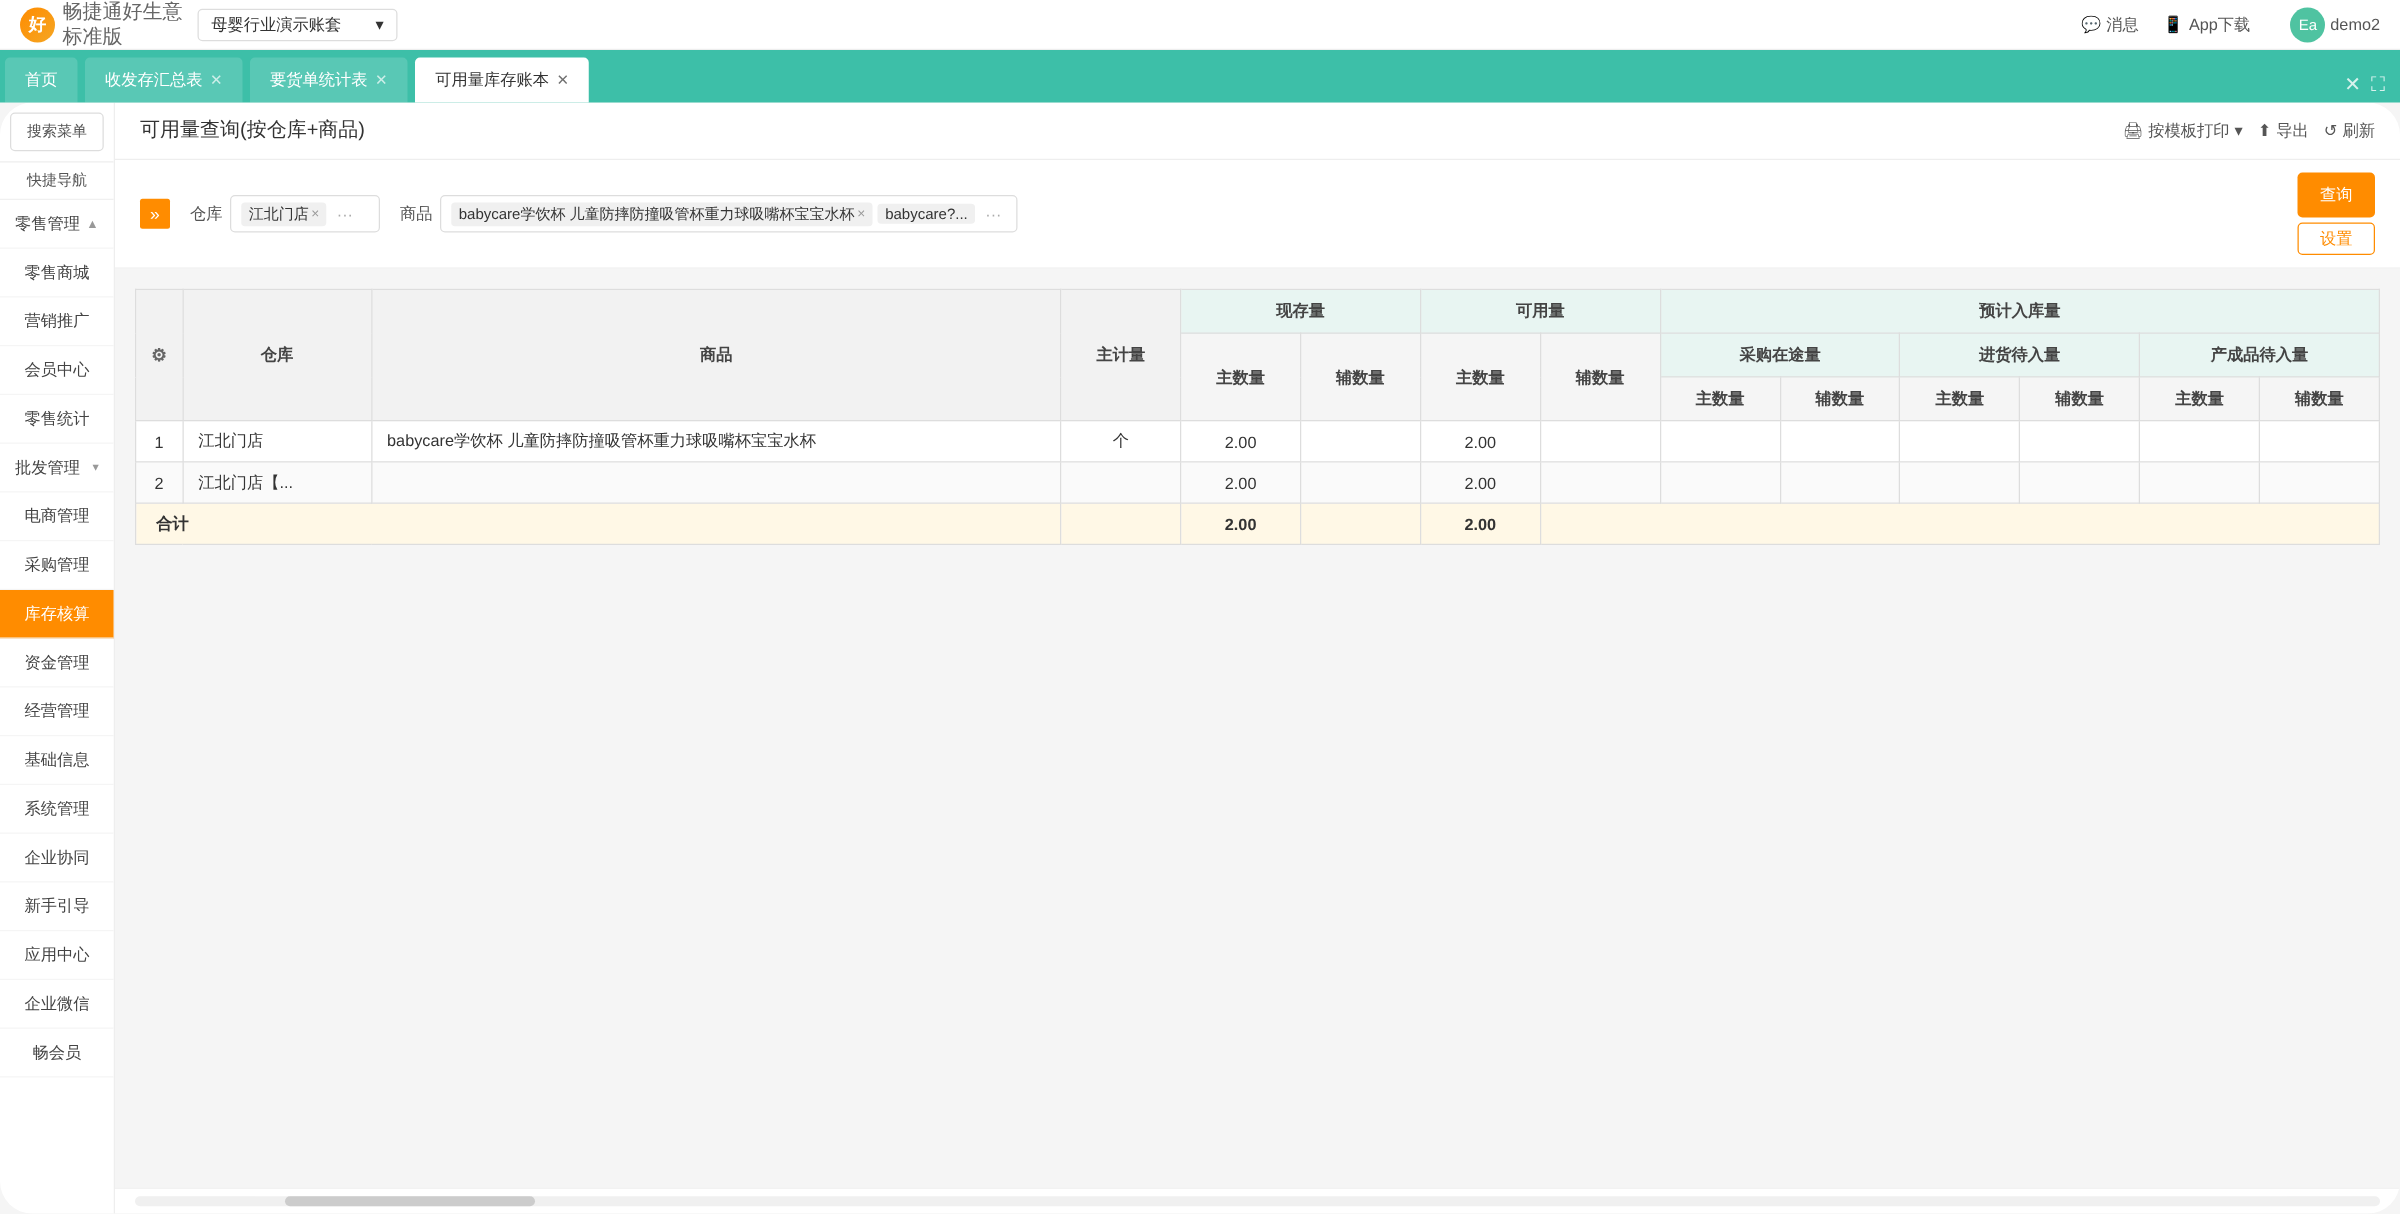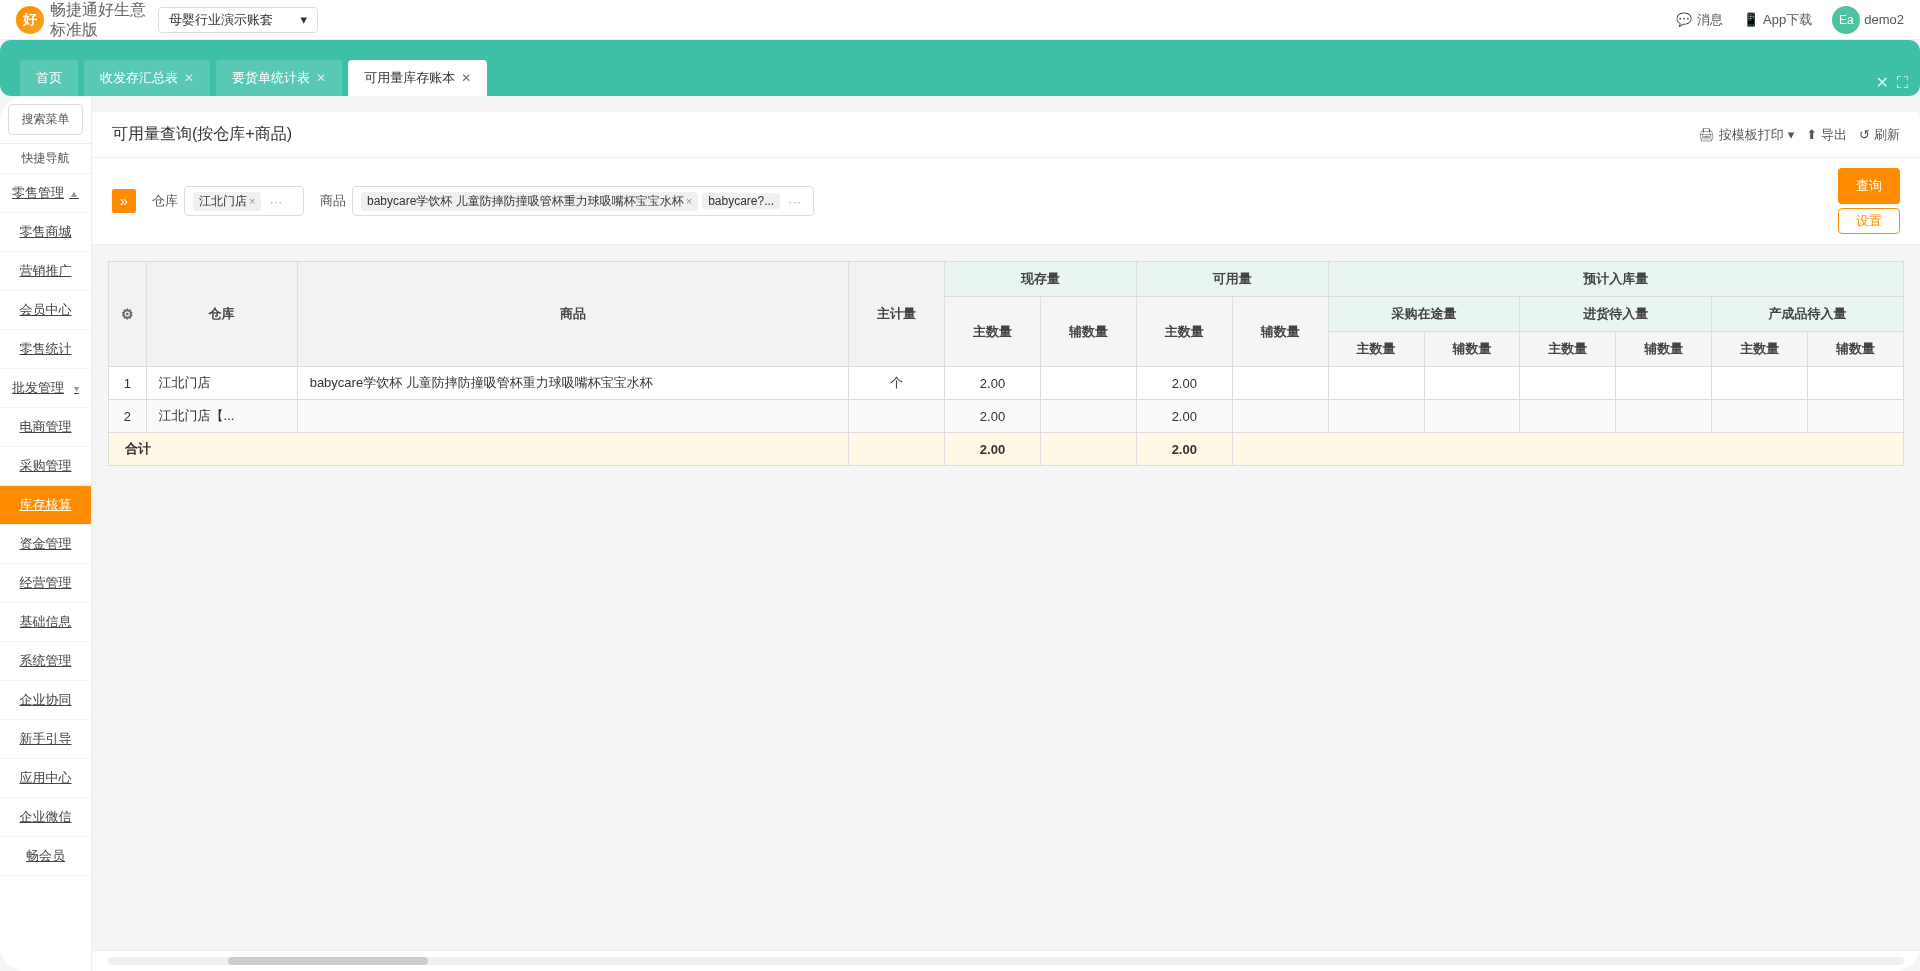--- a/index.html
+++ b/index.html
@@ -7,46 +7,46 @@
 
     
     .top-bar { height: 40px; background: #fff; border-bottom: 1px solid #eee; display: flex; align-items: center; justify-content: space-between; padding: 0 16px; flex-shrink: 0; }
     .top-bar-left { display: flex; align-items: center; gap: 12px; }
     .logo-area { display: flex; align-items: center; gap: 6px; }
     .logo-icon { width: 28px; height: 28px; background: linear-gradient(135deg, #ff8c00, #f5a623); border-radius: 50%; display: flex; align-items: center; justify-content: center; color: white; font-size: 14px; font-weight: bold; }
     .logo-text { font-size: 16px; color: #666; line-height: 1.2; }
     .industry-selector { display: flex; align-items: center; gap: 4px; background: #fff; border: 1px solid #ddd; border-radius: 4px; padding: 3px 10px; cursor: pointer; font-size: 13px; color: #333; min-width: 160px; }
     .top-bar-right { display: flex; align-items: center; gap: 20px; }
     .top-bar-item { display: flex; align-items: center; gap: 4px; cursor: pointer; color: #555; font-size: 13px; }
-    .avatar { width: 28px; height: 28px; border-radius: 50%; background: #4fc3a1; display: flex; align-items: center; justify-content: center; color: white; font-size: 12px; }
-
-    
-    .tab-bar { height: 56px; background: #3dbfa8; display: flex; align-items: flex-end; padding-left: 16px; flex-shrink: 0; position: relative; border-radius: 11px; }
+    .avatar { width: 28px; height: 28px; border-radius: 50%; background: #4fc3a1; display: flex; align-items: center; justify-content: center; color: white; font-size: 12px; margin-left: 12px; }
+
+    
+    .tab-bar { height: 42px; background: #3dbfa8; display: flex; align-items: flex-end; padding-left: 0; flex-shrink: 0; position: relative; }
     .tab { height: 36px; padding: 0 16px; display: flex; align-items: center; gap: 6px; cursor: pointer; font-size: 13px; border-radius: 4px 4px 0 0; margin-right: 2px; margin-left: 4px; }
     .tab.active { background: #fff; color: #333; }
     .tab.inactive { background: rgba(255,255,255,0.15); color: #fff; }
     .tab-close { font-size: 12px; cursor: pointer; opacity: 0.7; }
     .tab-bar-right { margin-left: auto; display: flex; align-items: center; gap: 8px; padding-right: 12px; padding-bottom: 4px; }
     .tab-bar-btn { color: white; cursor: pointer; font-size: 16px; opacity: 0.8; }
 
     
     .main-layout { display: flex; flex: 1; overflow: hidden; border-radius: 26px; }
 
     
     .sidebar { width: 92px; background: #fff; border-right: 1px solid #eee; display: flex; flex-direction: column; flex-shrink: 0; overflow-y: auto; }
     .sidebar-search { padding: 8px; border-bottom: 1px solid #eee; }
     .sidebar-search-btn { width: 100%; padding: 6px 4px; background: #fff; border: 1px solid #ddd; border-radius: 4px; cursor: pointer; text-align: center; font-size: 12px; color: #555; }
     .sidebar-nav-btn { padding: 6px 8px; text-align: center; font-size: 12px; color: #555; cursor: pointer; border-bottom: 1px solid #f0f0f0; }
-    .sidebar-item { padding: 10px 8px; text-align: center; cursor: pointer; font-size: 13px; color: #444; border-bottom: 1px solid #f5f5f5; display: flex; align-items: center; justify-content: center; gap: 4px; text-decoration: underline; }
+    .sidebar-item { padding: 10px 8px; text-align: center; cursor: pointer; font-size: 13px; color: #444; border-bottom: 1px solid #f5f5f5; display: flex; align-items: center; justify-content: center; gap: 4px; }
     .sidebar-item.active { background: #ff8c00; color: white; border-radius: 0; }
     .sidebar-item.has-sub { justify-content: space-between; padding: 10px 12px; }
     .sidebar-arrow { font-size: 10px; color: #999; }
 
     
-    .content-area { flex: 1; display: flex; flex-direction: column; overflow: hidden; background: #f5f5f5; margin-top: 16px; }
+    .content-area { flex: 1; display: flex; flex-direction: column; overflow: hidden; background: #f5f5f5; }
 
     
     .page-header { background: #fff; padding: 12px 20px; display: flex; align-items: center; justify-content: space-between; border-bottom: 1px solid #eee; flex-shrink: 0; }
     .page-title { font-size: 16px; font-weight: 500; color: #333; }
     .page-actions { display: flex; align-items: center; gap: 12px; }
     .action-btn { display: flex; align-items: center; gap: 4px; cursor: pointer; color: #555; font-size: 13px; }
 
     
     .filter-bar { background: #fff; padding: 10px 20px; display: flex; align-items: center; gap: 16px; border-bottom: 1px solid #eee; flex-shrink: 0; }
     .filter-expand-btn { width: 24px; height: 24px; background: #ff8c00; color: white; border: none; cursor: pointer; display: flex; align-items: center; justify-content: center; font-size: 14px; border-radius: 2px; }

